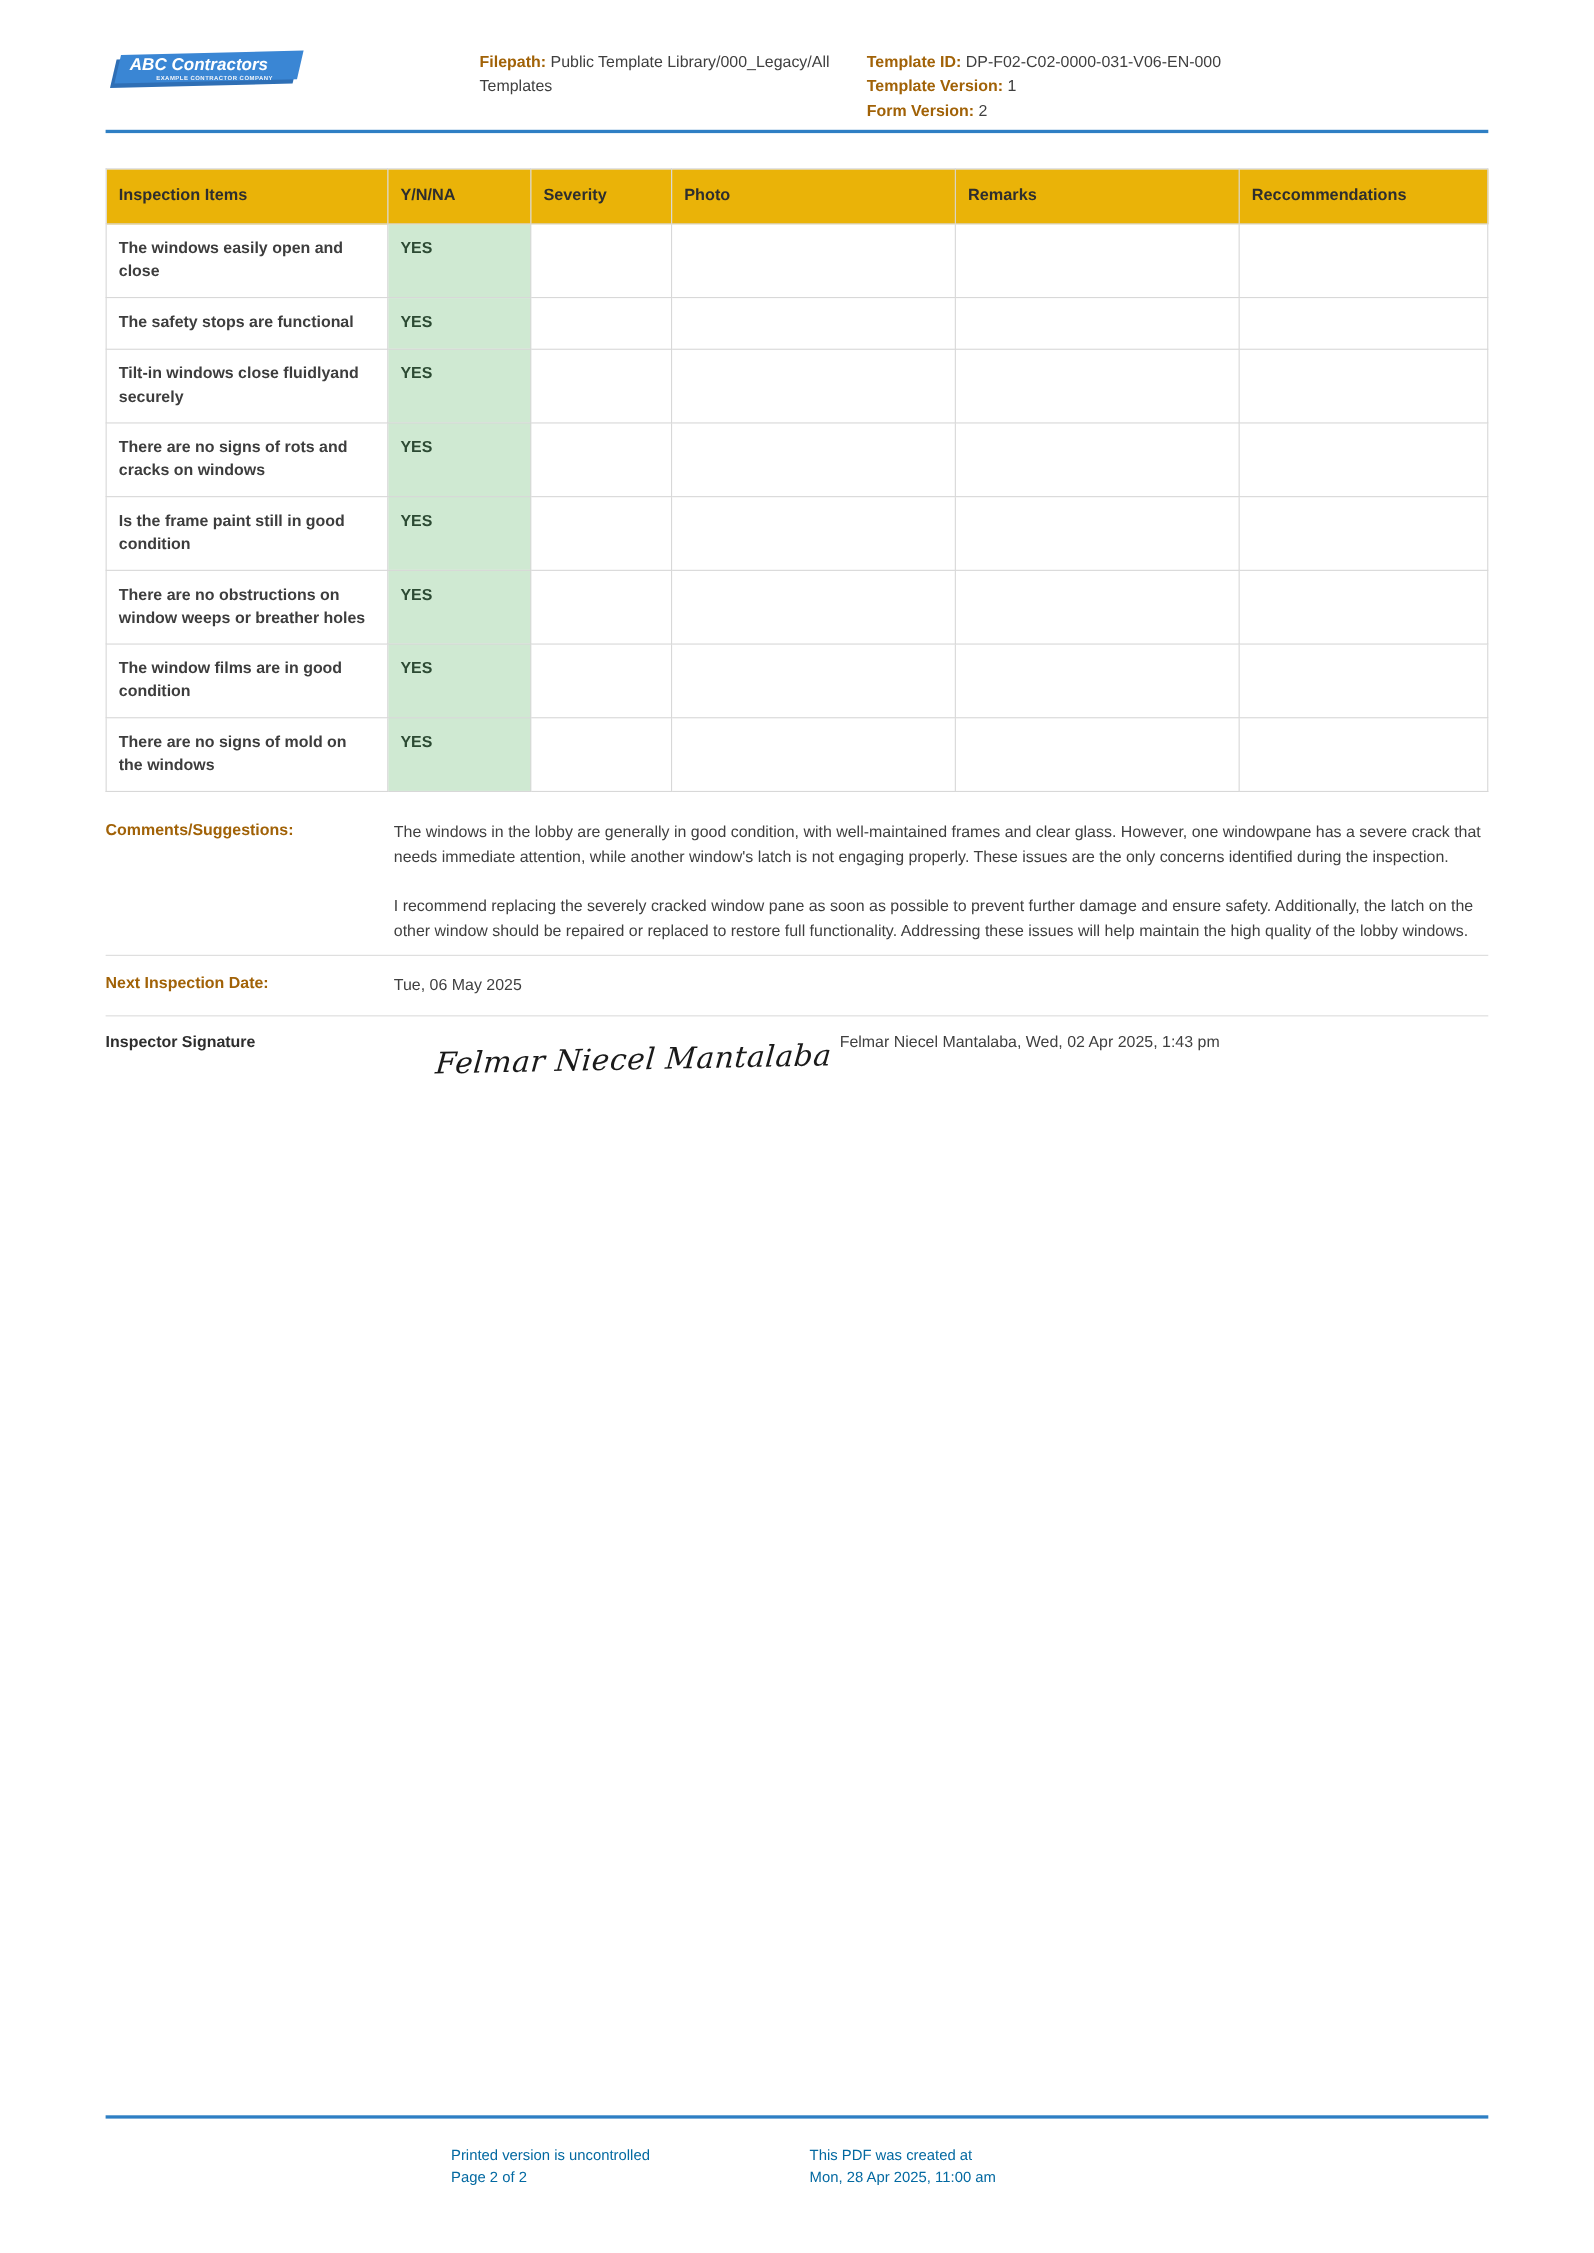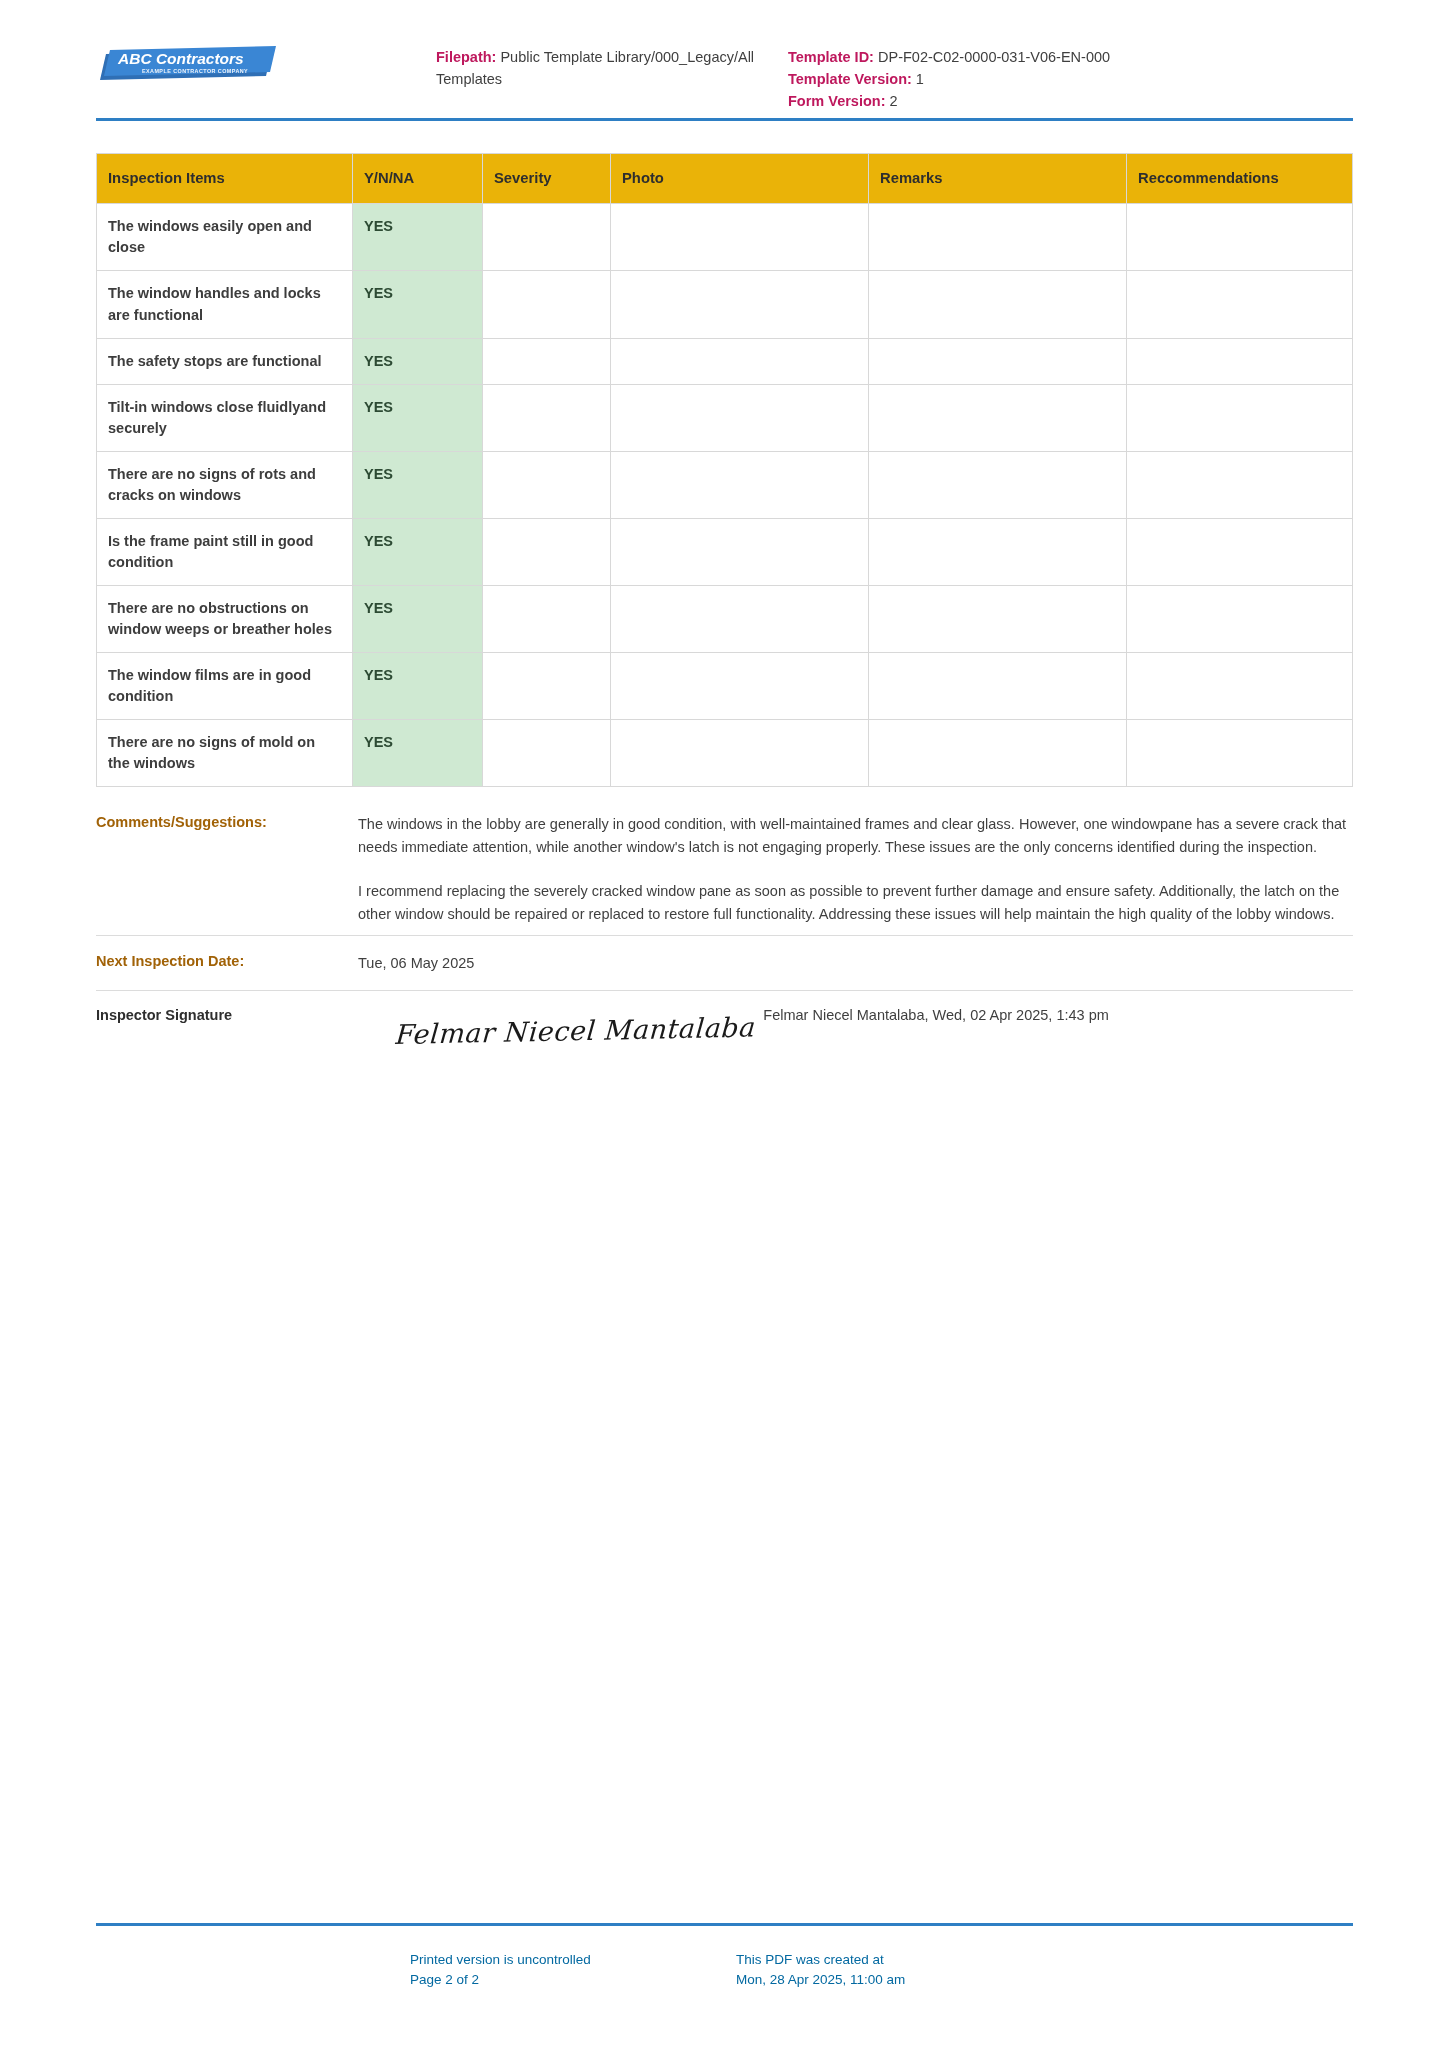--- a/index.html
+++ b/index.html
@@ -48,21 +48,21 @@
   .meta-cell {
     flex: 1 1 auto;
     padding-top: 16px;
     font-size: 14.5px;
     line-height: 1.52;
     color: #3f3f3f;
   }
   .meta-cell.filepath { flex: 0 0 352px; max-width: 352px; }
   .meta-cell.ids { flex: 1 1 auto; }
   .meta-line { display: block; }
-  .meta-label { font-weight: bold; color: #be185d; }
+  .meta-label { font-weight: bold; color: #a16207; }
   .meta-val { font-weight: normal; }
 
   
   .rule-blue {
     height: 3px;
     background: #2e7fc4;
     width: 100%;
   }
   .rule-blue.top { margin-top: 8px; }
 
@@ -262,28 +262,20 @@
       <tbody id="tbody">
           <tr>
             <td class="cell-item">The windows easily open and close</td>
             <td class="cell-yn">YES</td>
             <td class="cell-blank"></td>
             <td class="cell-blank"></td>
             <td class="cell-blank"></td>
             <td class="cell-blank"></td>
           </tr>
           <tr>
-            <td class="cell-item">The window handles and locks are functional</td>
-            <td class="cell-yn">YES</td>
-            <td class="cell-blank"></td>
-            <td class="cell-blank"></td>
-            <td class="cell-blank"></td>
-            <td class="cell-blank"></td>
-          </tr>
-          <tr>
             <td class="cell-item">The safety stops are functional</td>
             <td class="cell-yn">YES</td>
             <td class="cell-blank"></td>
             <td class="cell-blank"></td>
             <td class="cell-blank"></td>
             <td class="cell-blank"></td>
           </tr>
           <tr>
             <td class="cell-item">Tilt-in windows close fluidlyand securely</td>
             <td class="cell-yn">YES</td>

